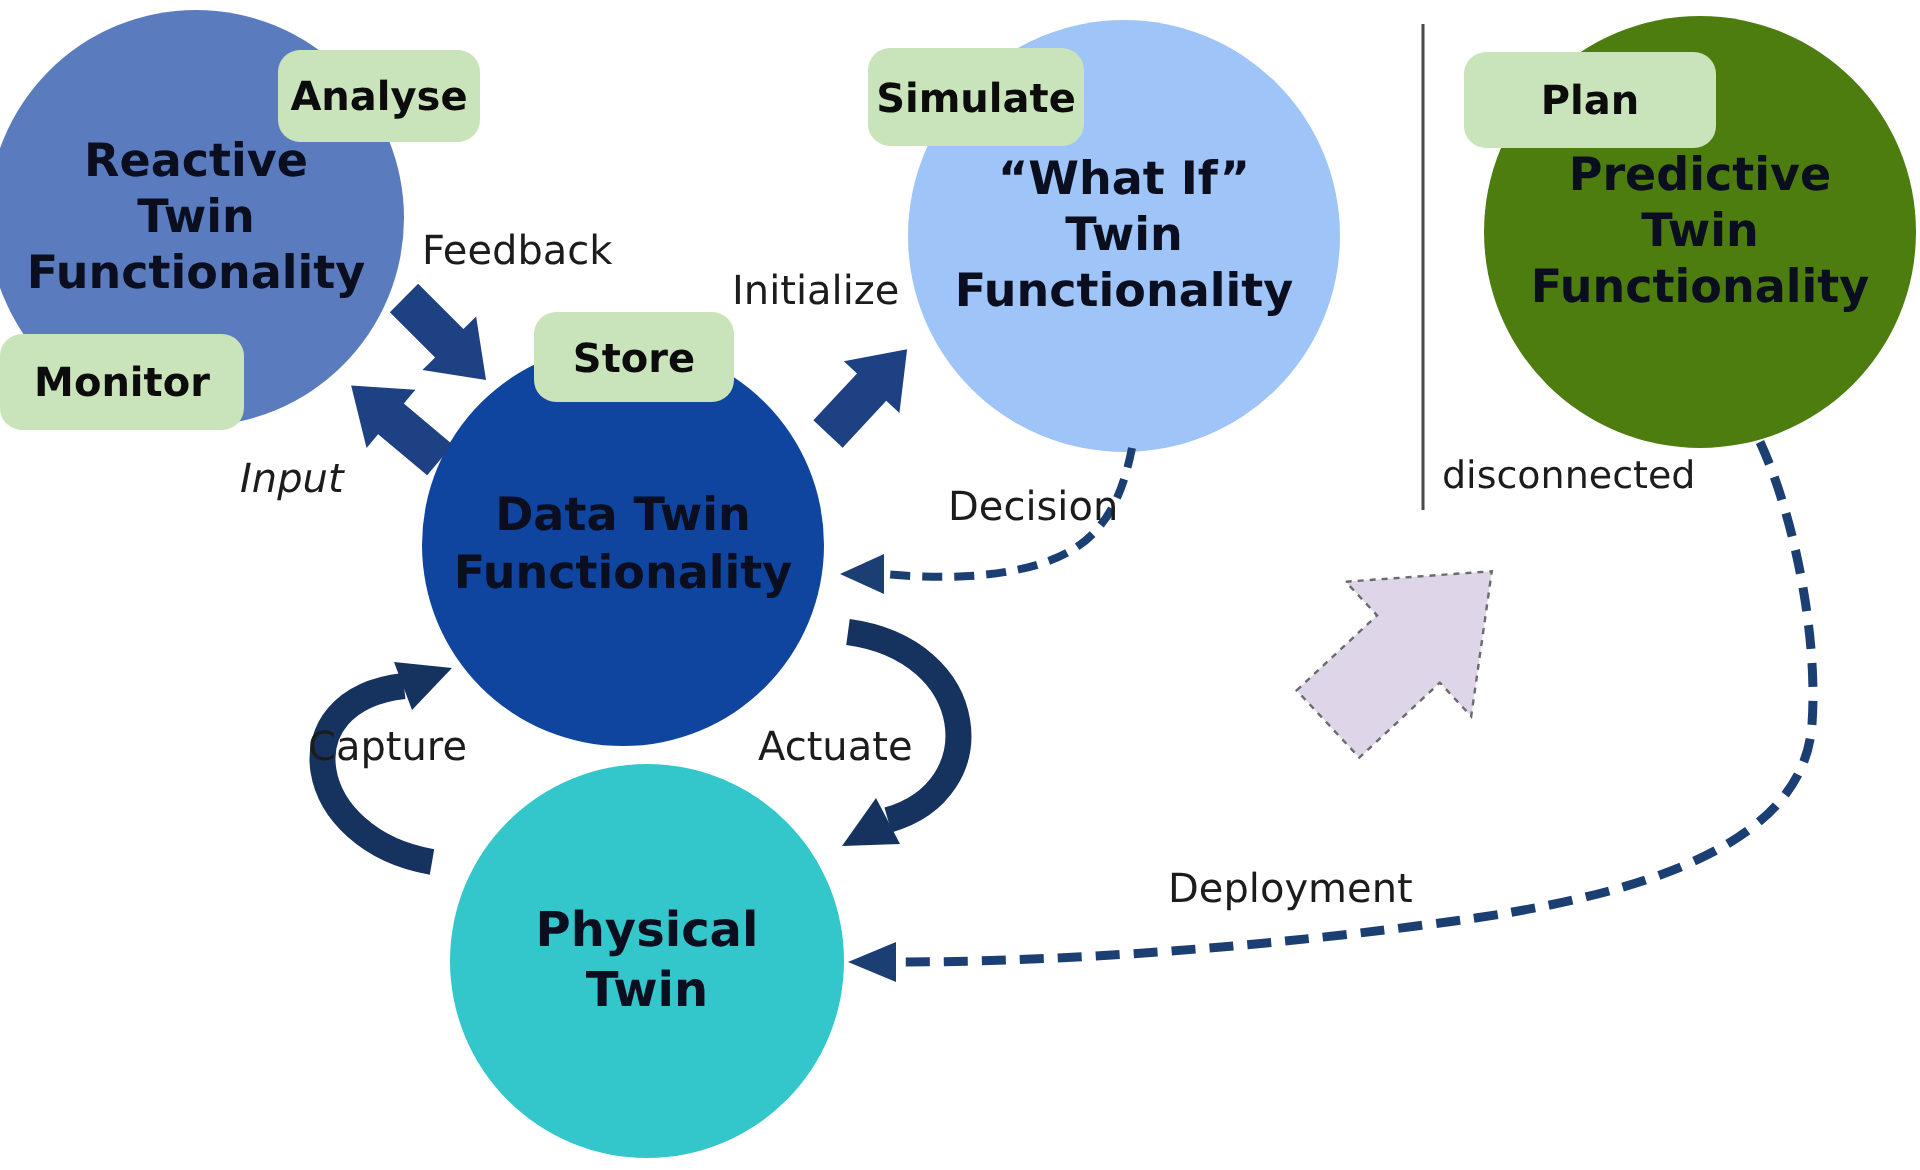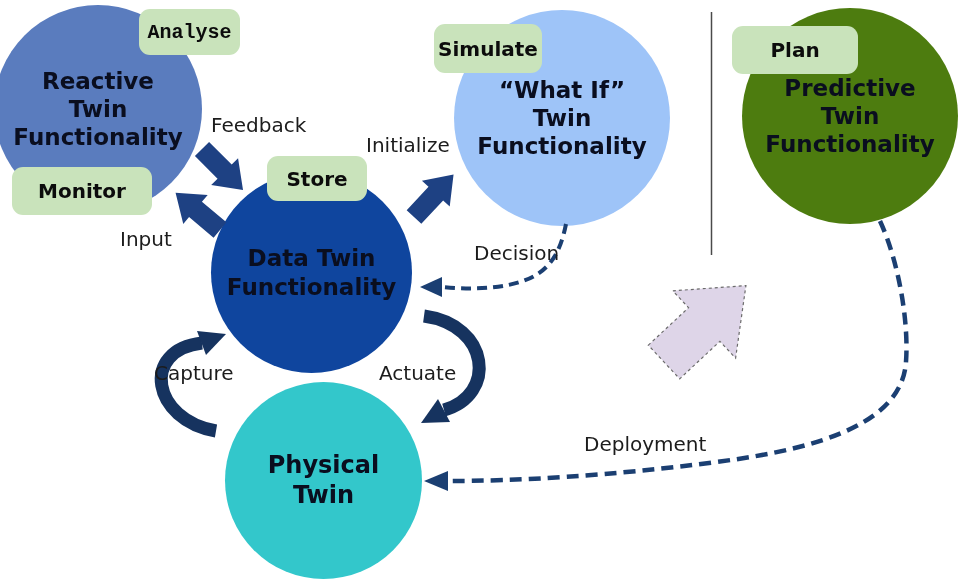--- a/index.html
+++ b/index.html
@@ -13,28 +13,28 @@
   }
   .c-reactive{left:-6px;top:5px;width:208px;height:208px;background:#5a7cbe;font-size:23px;}
   .c-data{left:211px;top:172px;width:201px;height:201px;background:#0f459e;font-size:23px;}
   .c-whatif{left:454px;top:10px;width:216px;height:216px;background:#9ec4f8;font-size:23px;}
   .c-predictive{left:742px;top:8px;width:216px;height:216px;background:#4d7c0f;font-size:23px;}
   .c-physical{left:225px;top:382px;width:197px;height:197px;background:#33c7cb;font-size:24px;justify-content:center;}
   .badge{
     position:absolute;background:#c9e3bb;border-radius:11px;display:flex;align-items:center;justify-content:center;
     font-weight:bold;font-size:20px;color:#0c0c0c;z-index:5;
   }
-  .b-analyse{left:139px;top:9px;width:101px;height:46px;font-family:Liberation Mono, monospace;}
-  .b-monitor{left:12px;top:167px;width:140px;height:48px;}
+  .b-analyse{left:139px;top:25px;width:101px;height:46px;}
+  .b-monitor{left:0px;top:167px;width:122px;height:48px;}
   .b-store{left:267px;top:156px;width:100px;height:45px;}
   .b-simulate{left:434px;top:24px;width:108px;height:49px;}
   .b-plan{left:732px;top:26px;width:126px;height:48px;}
   .flabel{position:absolute;font-size:20px;color:#1c1c1c;z-index:6;white-space:nowrap;}
   .l-feedback{left:211px;top:113px;}
-  .l-input{left:120px;top:227px;}
+  .l-input{left:120px;top:227px;font-style:italic;}
   .l-initialize{left:366px;top:133px;}
   .l-decision{left:441px;top:241px;margin-left:33px;}
   .l-capture{left:154px;top:361px;}
   .l-actuate{left:379px;top:361px;}
   .l-deployment{left:584px;top:408px;margin-top:24px;}
   .l-disconnected{left:721px;top:227px;font-size:19px;}
   svg.overlay{position:absolute;left:0;top:0;z-index:4;pointer-events:none;}
 </style>
 </head>
 <body>
@@ -105,14 +105,15 @@
     <span>Plan</span>
   </div>
 
   <div class="flabel l-feedback">Feedback</div>
   <div class="flabel l-input">Input</div>
   <div class="flabel l-initialize">Initialize</div>
   <div class="flabel l-decision">Decision</div>
   <div class="flabel l-capture">Capture</div>
   <div class="flabel l-actuate">Actuate</div>
   <div class="flabel l-deployment">Deployment</div>
+  <div class="flabel l-disconnected">disconnected</div>
 
 </div>
 
 </body></html>

